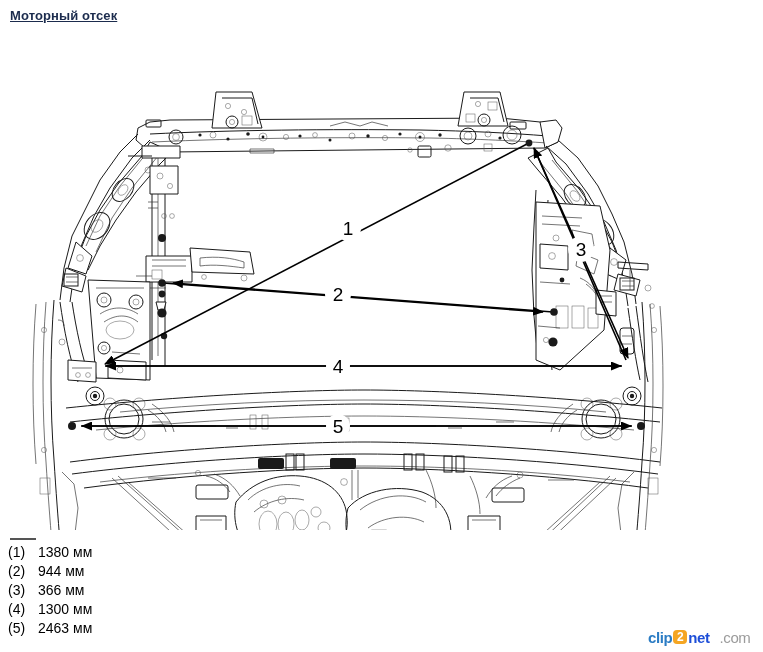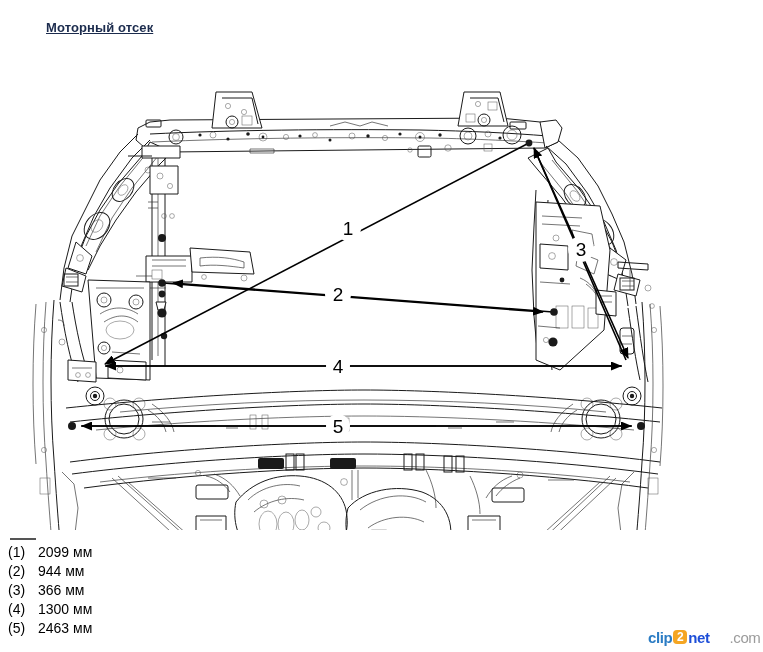--- a/index.html
+++ b/index.html
@@ -10,28 +10,27 @@
   body {
     width: 763px;
     height: 652px;
     position: relative;
     font-family: "Liberation Sans", sans-serif;
     overflow: hidden;
   }
   #page-title {
     position: absolute;
     left: 10px;
-    top: 20px;
+    top: 8px;
     font-size: 13px;
     font-weight: bold;
     color: #1b2b4d;
     text-decoration: underline;
     letter-spacing: 0.1px;
     white-space: nowrap;
-    margin-left: 36px;
   }
   #diagram-area {
     position: absolute;
     left: 0;
     top: 30px;
     width: 763px;
     height: 500px;
   }
   #diagram-svg {
     display: block;
@@ -84,21 +83,21 @@
     background: #f5a623;
     color: #ffffff;
     border-radius: 4px;
     font-size: 12px;
     margin: 0 1px;
   }
   .wm-net { color: #1d4ed8; }
   .wm-com {
     color: #9b9b9b;
     font-weight: normal;
-    margin-left: 20px;
+    margin-left: 10px;
   }
   
   .ln { fill: none; stroke: #1a1a1a; stroke-width: 1; }
   .ln-thin { fill: none; stroke: #3a3a3a; stroke-width: 0.7; }
   .ln-hair { fill: none; stroke: #555555; stroke-width: 0.5; }
   .fillw { fill: #ffffff; stroke: #1a1a1a; stroke-width: 1; }
   .fillk { fill: #1a1a1a; stroke: none; }
   .callout-line { stroke: #000000; stroke-width: 1.6; fill: none; }
   .callout-num {
     font-family: "Liberation Sans", sans-serif;
@@ -469,21 +468,21 @@
   </g>
 
 </svg>
 </div>
 
 <div id="legend">
   <div id="legend-rule"></div>
 
   <div class="legend-row">
     <span class="legend-key">(1)</span>
-    <span class="legend-val">2099 мм</span>
+    <span class="legend-val">1380 мм</span>
   </div>
   <div class="legend-row">
     <span class="legend-key">(2)</span>
     <span class="legend-val">944 мм</span>
   </div>
   <div class="legend-row">
     <span class="legend-key">(3)</span>
     <span class="legend-val">366 мм</span>
   </div>
   <div class="legend-row">

